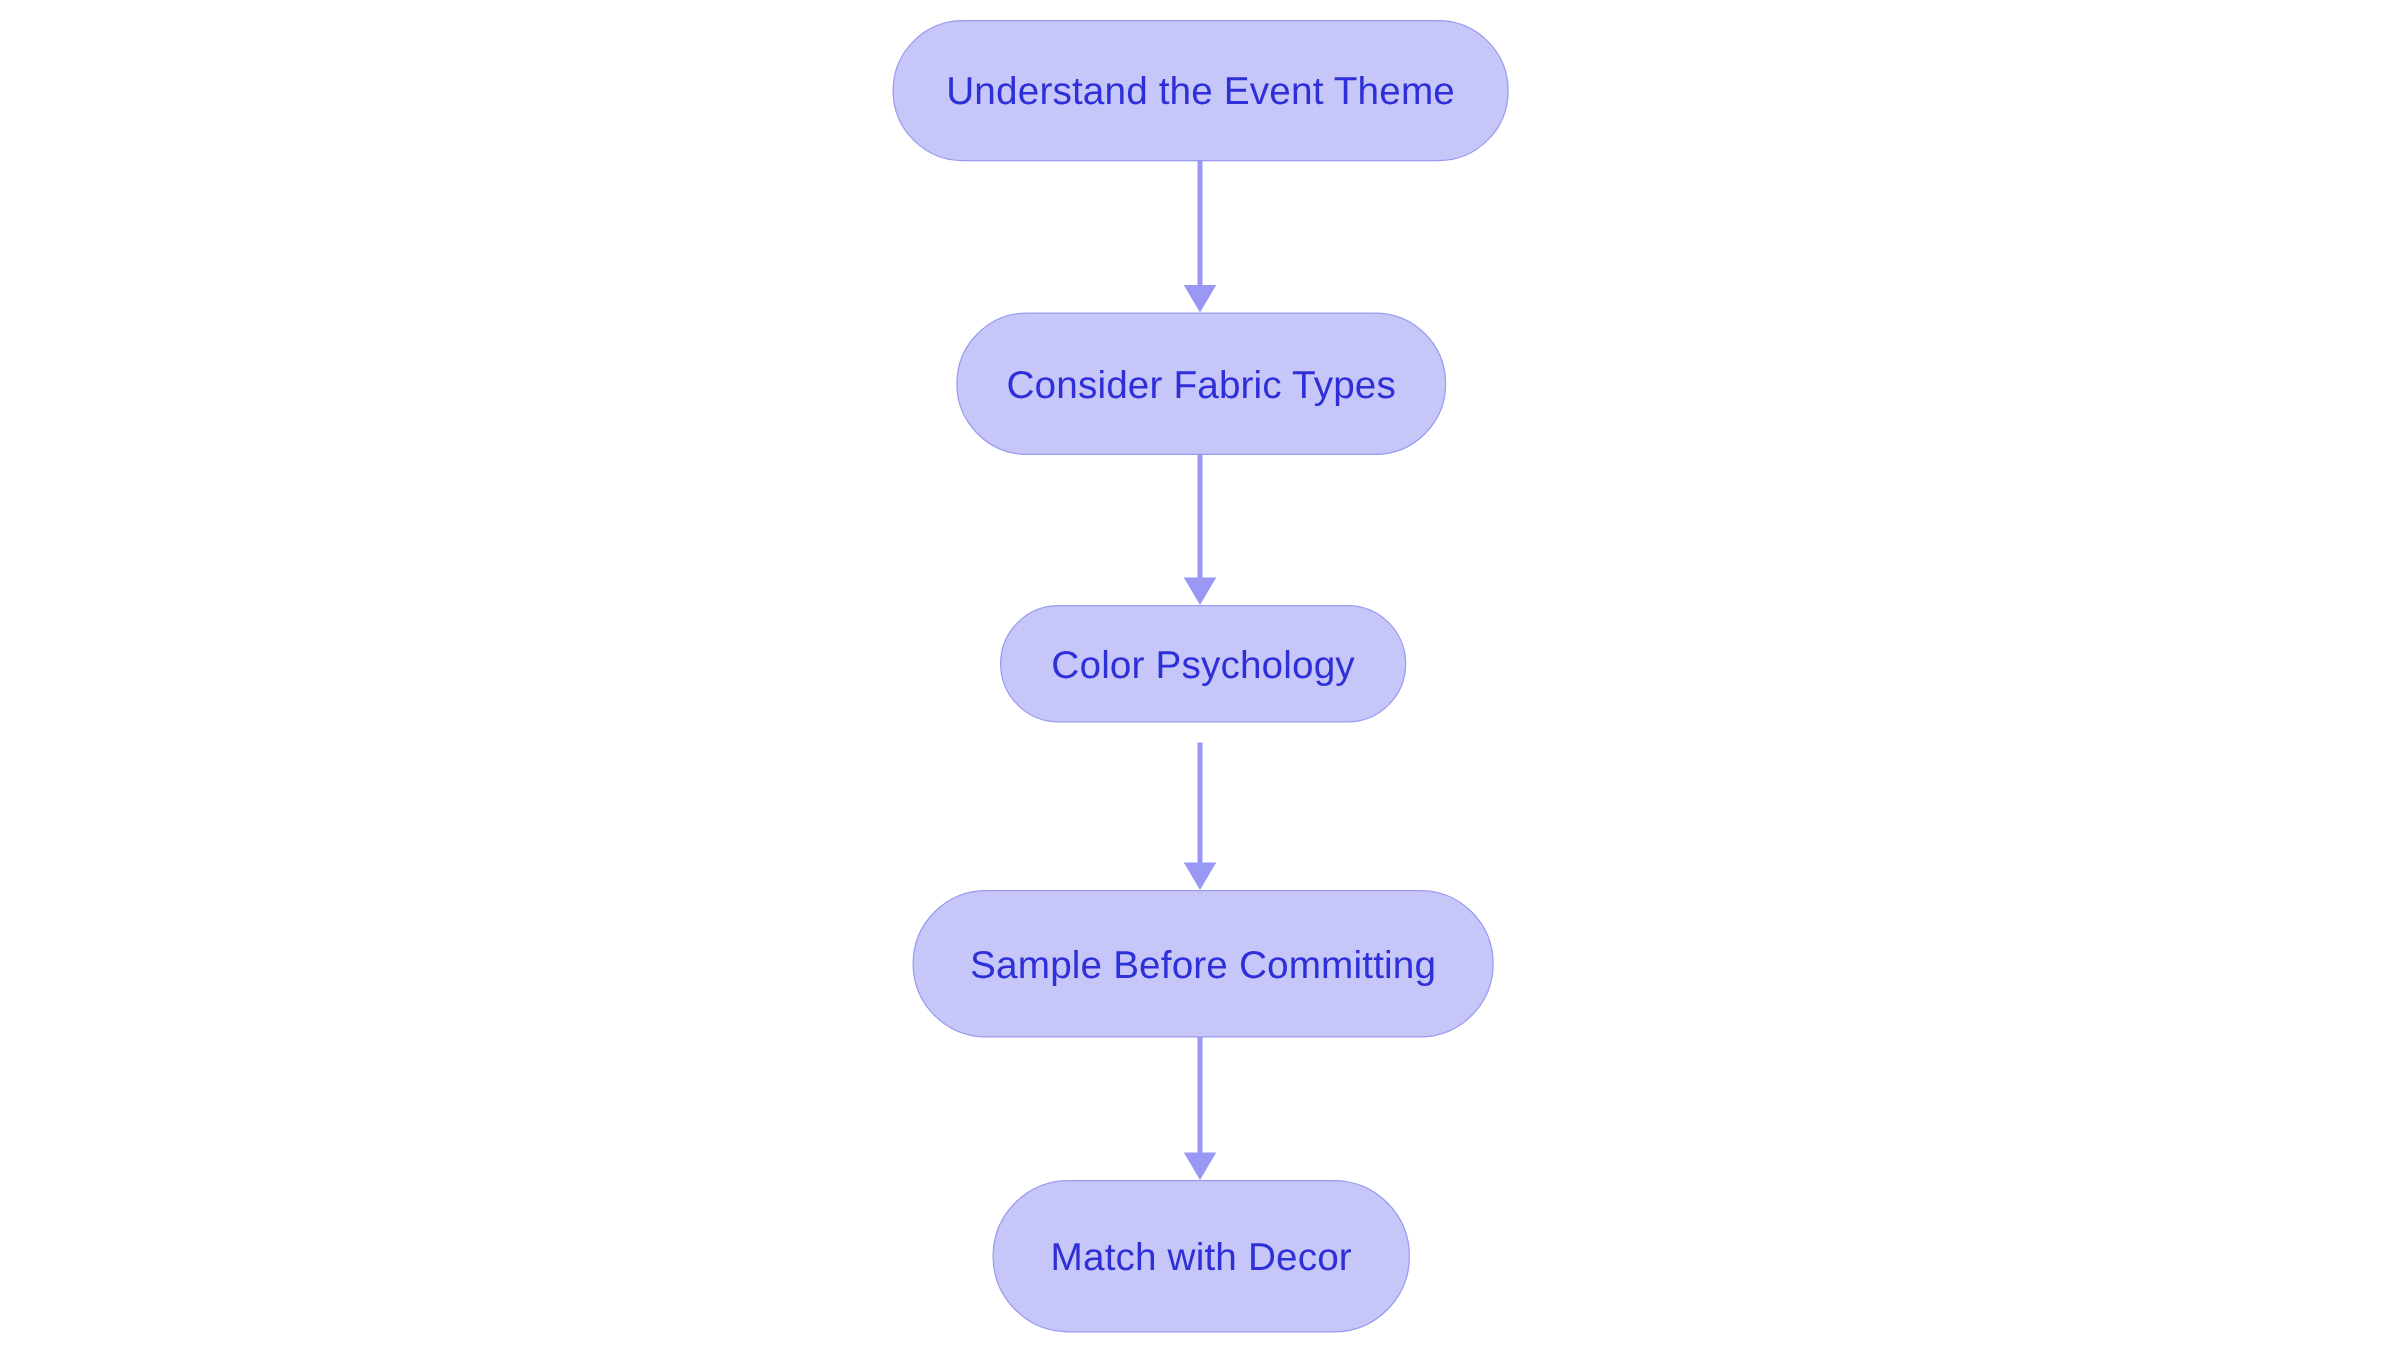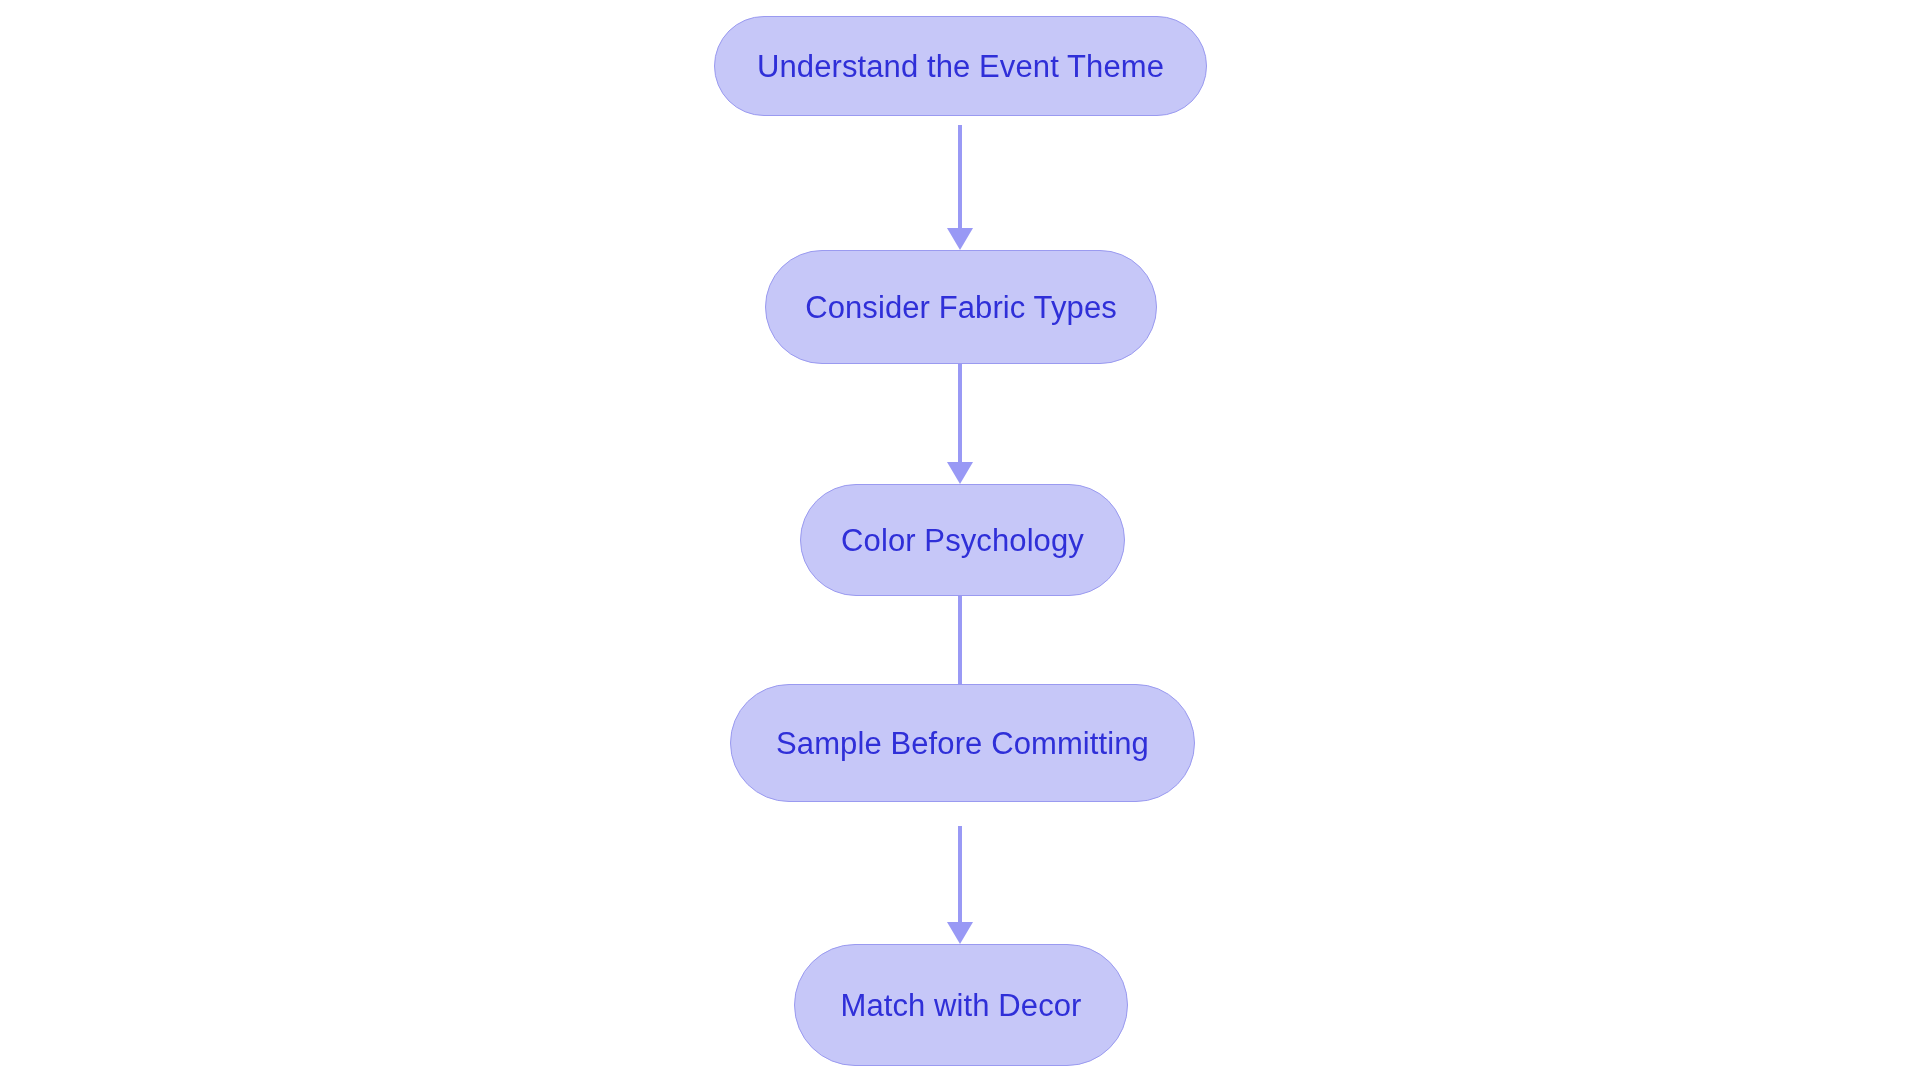--- a/index.html
+++ b/index.html
@@ -73,33 +73,33 @@
   <svg class="flow-edge" style="left:930px; top:594px; width:60px; height:125px;" viewBox="0 0 60 125">
     <line class="edge-line" x1="30" y1="0" x2="30" y2="99"></line>
     <polygon class="edge-arrowhead" points="17,96 43,96 30,118"></polygon>
   </svg>
 
   <svg class="flow-edge" style="left:930px; top:826px; width:60px; height:125px;" viewBox="0 0 60 125">
     <line class="edge-line" x1="30" y1="0" x2="30" y2="99"></line>
     <polygon class="edge-arrowhead" points="17,96 43,96 30,118"></polygon>
   </svg>
 
-  <div class="flow-node" style="left:714px; top:16px; width:493px; height:100px;">
+  <div class="flow-node" style="left:714px; top:16px; width:493px; height:113px;">
     <span class="node-label">Understand the Event Theme</span>
   </div>
 
   <div class="flow-node" style="left:765px; top:250px; width:392px; height:114px;align-items:center;">
     <span class="node-label">Consider Fabric Types</span>
   </div>
 
-  <div class="flow-node" style="left:800px; top:484px; width:325px; height:112px;text-align:center;">
+  <div class="flow-node" style="left:800px; top:484px; width:325px; height:94px;text-align:center;">
     <span class="node-label">Color Psychology</span>
   </div>
 
-  <div class="flow-node" style="left:730px; top:684px; width:465px; height:118px;">
+  <div class="flow-node" style="left:730px; top:712px; width:465px; height:118px;">
     <span class="node-label">Sample Before Committing</span>
   </div>
 
   <div class="flow-node" style="left:794px; top:944px; width:334px; height:122px;">
     <span class="node-label">Match with Decor</span>
   </div>
 
 </div>
 
 </body></html>

